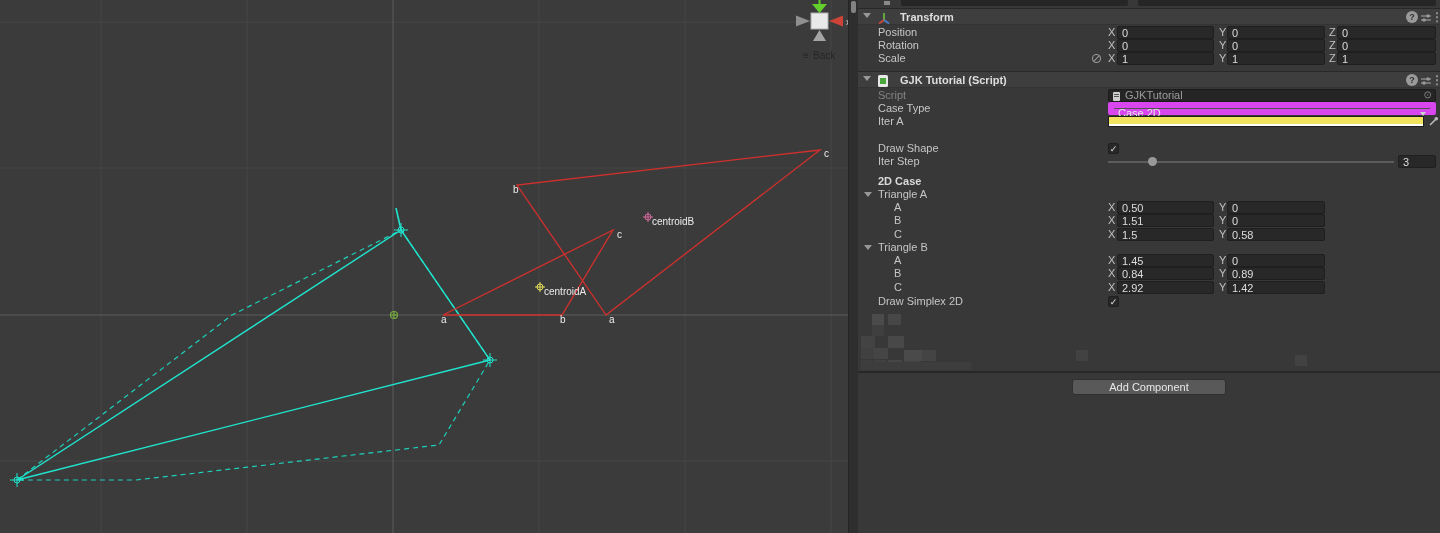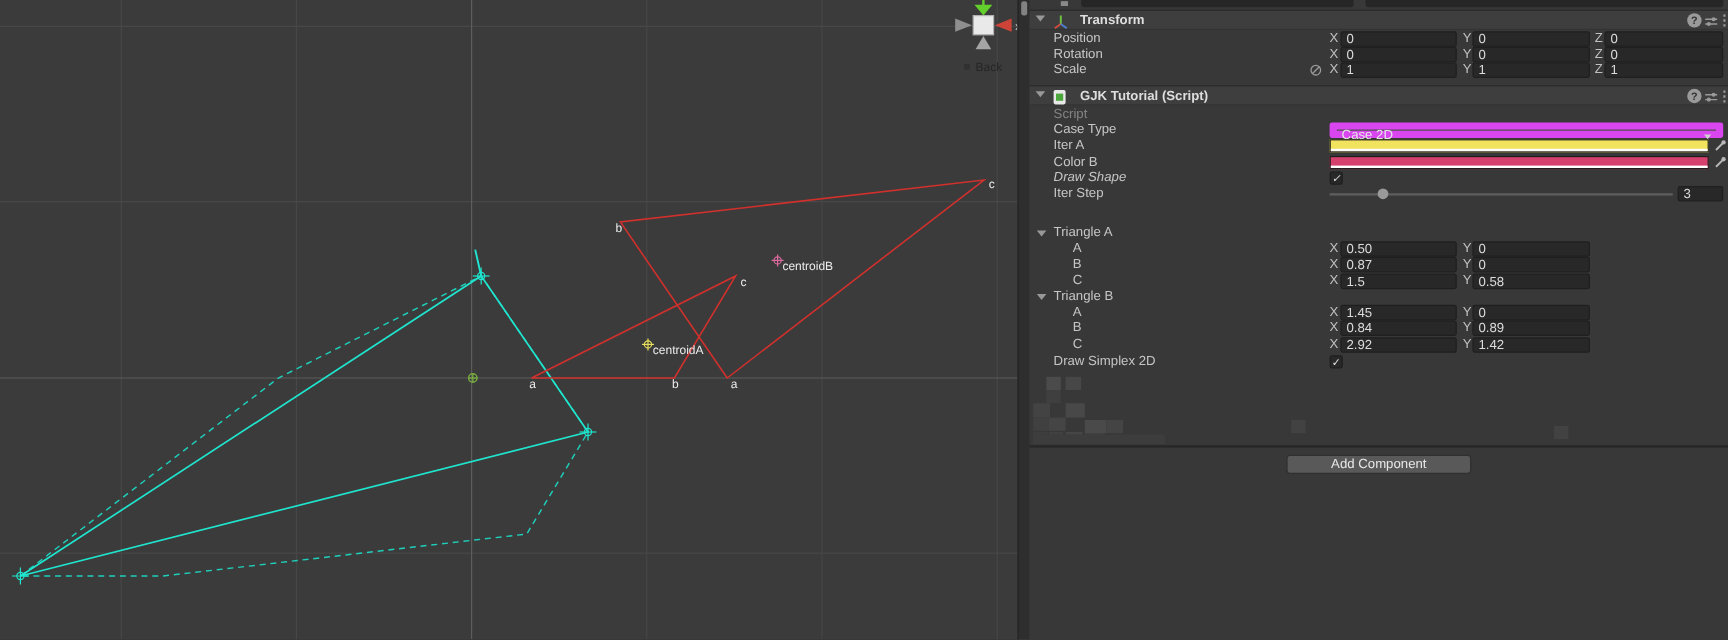--- a/index.html
+++ b/index.html
@@ -211,20 +211,25 @@
       <line x1="1" y1="4" x2="11" y2="4" stroke="#9a9a9a" stroke-width="1.2"></line>
       <line x1="1" y1="8" x2="11" y2="8" stroke="#9a9a9a" stroke-width="1.2"></line>
       <circle cx="8" cy="4" r="1.7" fill="#9a9a9a"></circle>
         <circle cx="4" cy="8" r="1.7" fill="#9a9a9a"></circle>
     </svg>
     <span class="hicon kebab">⋮</span>
   </div>
 
   <div class="irow" style="top:89px;">
     <span class="lbl dis">Script</span>
+    <span class="objfld">
+      <span class="pageicon"></span>
+      <span>GJKTutorial</span>
+      <span class="picker">⊙</span>
+    </span>
   </div>
 
   <div class="irow" style="top:102px;">
     <span class="lbl">Case Type</span>
     <span class="drop">
       <span>Case 2D</span>
       <span class="droparrow"></span>
     </span>
   </div>
 
@@ -232,59 +237,52 @@
     <span class="lbl">Iter A</span>
     <span class="swatch" style="background-color: rgb(242, 227, 94);">
       <span class="alpha"></span>
     </span>
     <svg class="eyedrop" width="11" height="11">
       <line x1="2" y1="9" x2="8" y2="3" stroke="#b8b8b8" stroke-width="1.6"></line>
       <circle cx="8.3" cy="2.7" r="1.8" fill="#b8b8b8"></circle>
     </svg>
   </div>
 
-  <div class="irow" style="top:129px;">
-    <span class="lbl">Color B</span>
-    <span class="swatch" style="background-color: rgb(214, 64, 111);">
-      <span class="alpha"></span>
-    </span>
-    <svg class="eyedrop" width="11" height="11">
-      <line x1="2" y1="9" x2="8" y2="3" stroke="#b8b8b8" stroke-width="1.6"></line>
-      <circle cx="8.3" cy="2.7" r="1.8" fill="#b8b8b8"></circle>
-    </svg>
-  </div>
-
-  <div class="irow" style="top:142px;font-style:italic;">
+
+  <div class="irow" style="top:142px;">
     <span class="lbl">Draw Shape</span>
     <span class="check">✓</span>
   </div>
 
   <div class="irow" style="top:155px;">
     <span class="lbl">Iter Step</span>
     <span class="slidertrack"></span>
     <span class="sliderhandle"></span>
     <span class="fld slidervalue">3</span>
   </div>
 
+  <div class="irow" style="top:175px;">
+    <span class="lbl bold">2D Case</span>
+  </div>
 
   <div class="irow" style="top:188px;">
     <div class="fold" style="left:6px;"></div>
     <span class="lbl">Triangle A</span>
   </div>
   <div class="irow" style="top:201px;">
     <span class="lbl sublbl">A</span>
     <span class="axis ax-x">X</span>
     <span class="fld fx">0.50</span>
     <span class="axis ax-y">Y</span>
     <span class="fld fy">0</span>
   </div>
   <div class="irow" style="top:214px;">
     <span class="lbl sublbl">B</span>
     <span class="axis ax-x">X</span>
-    <span class="fld fx">0.87</span>
+    <span class="fld fx">1.51</span>
     <span class="axis ax-y">Y</span>
     <span class="fld fy">0</span>
   </div>
   <div class="irow" style="top:228px;">
     <span class="lbl sublbl">C</span>
     <span class="axis ax-x">X</span>
     <span class="fld fx">1.5</span>
     <span class="axis ax-y">Y</span>
     <span class="fld fy">0.58</span>
   </div>

